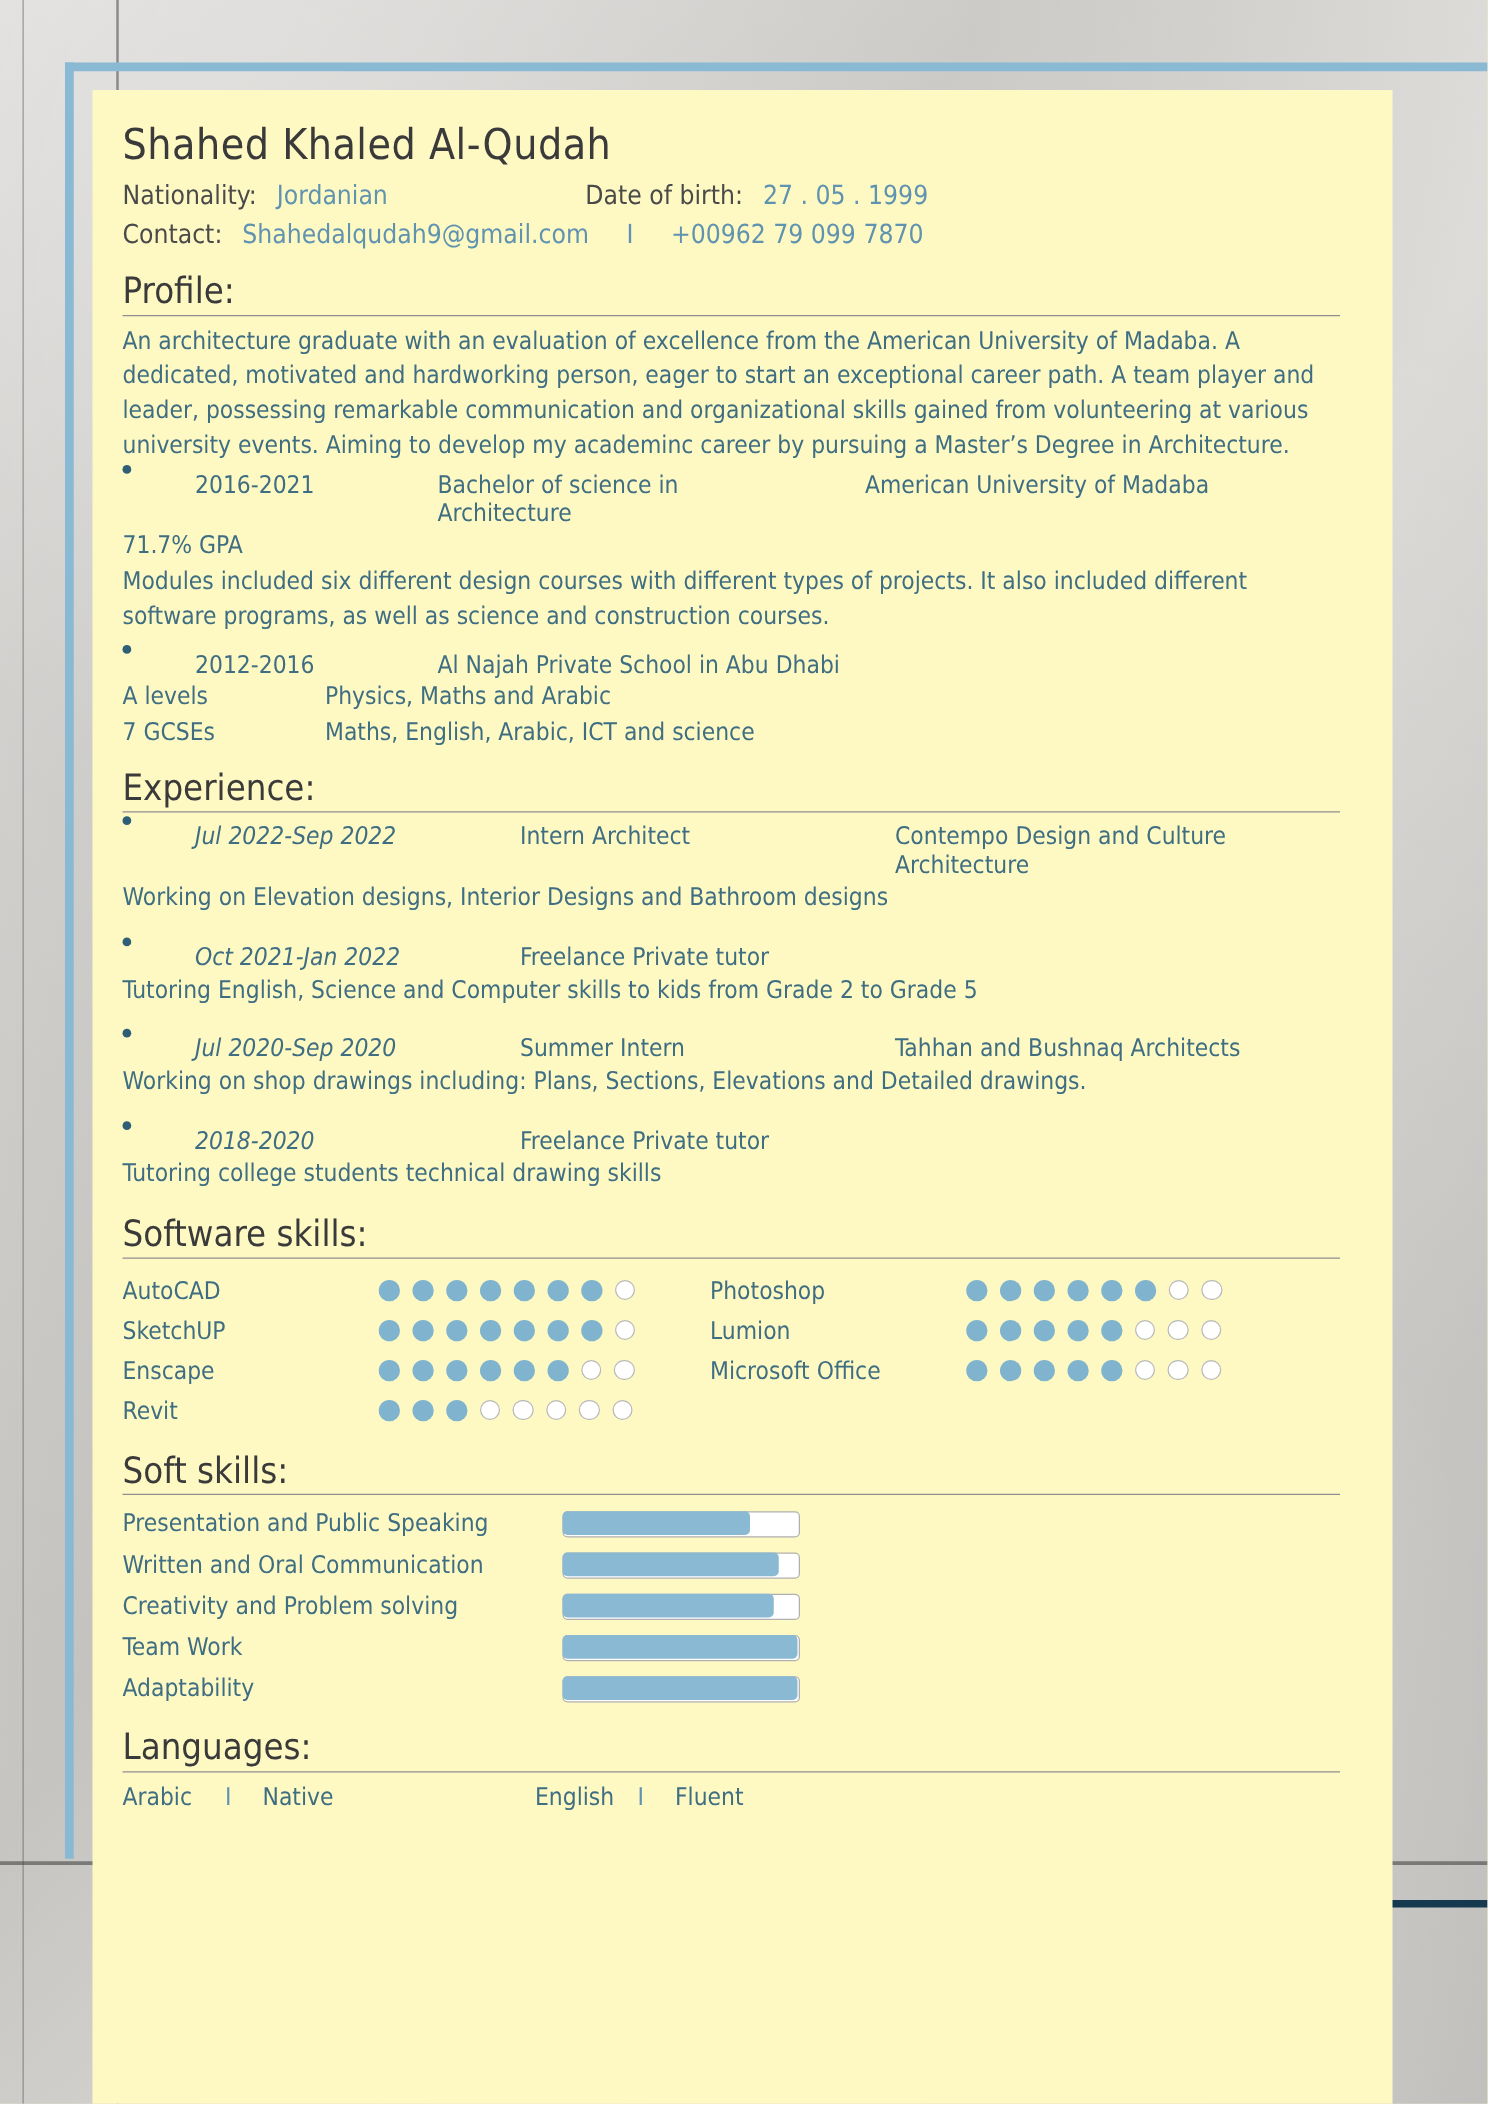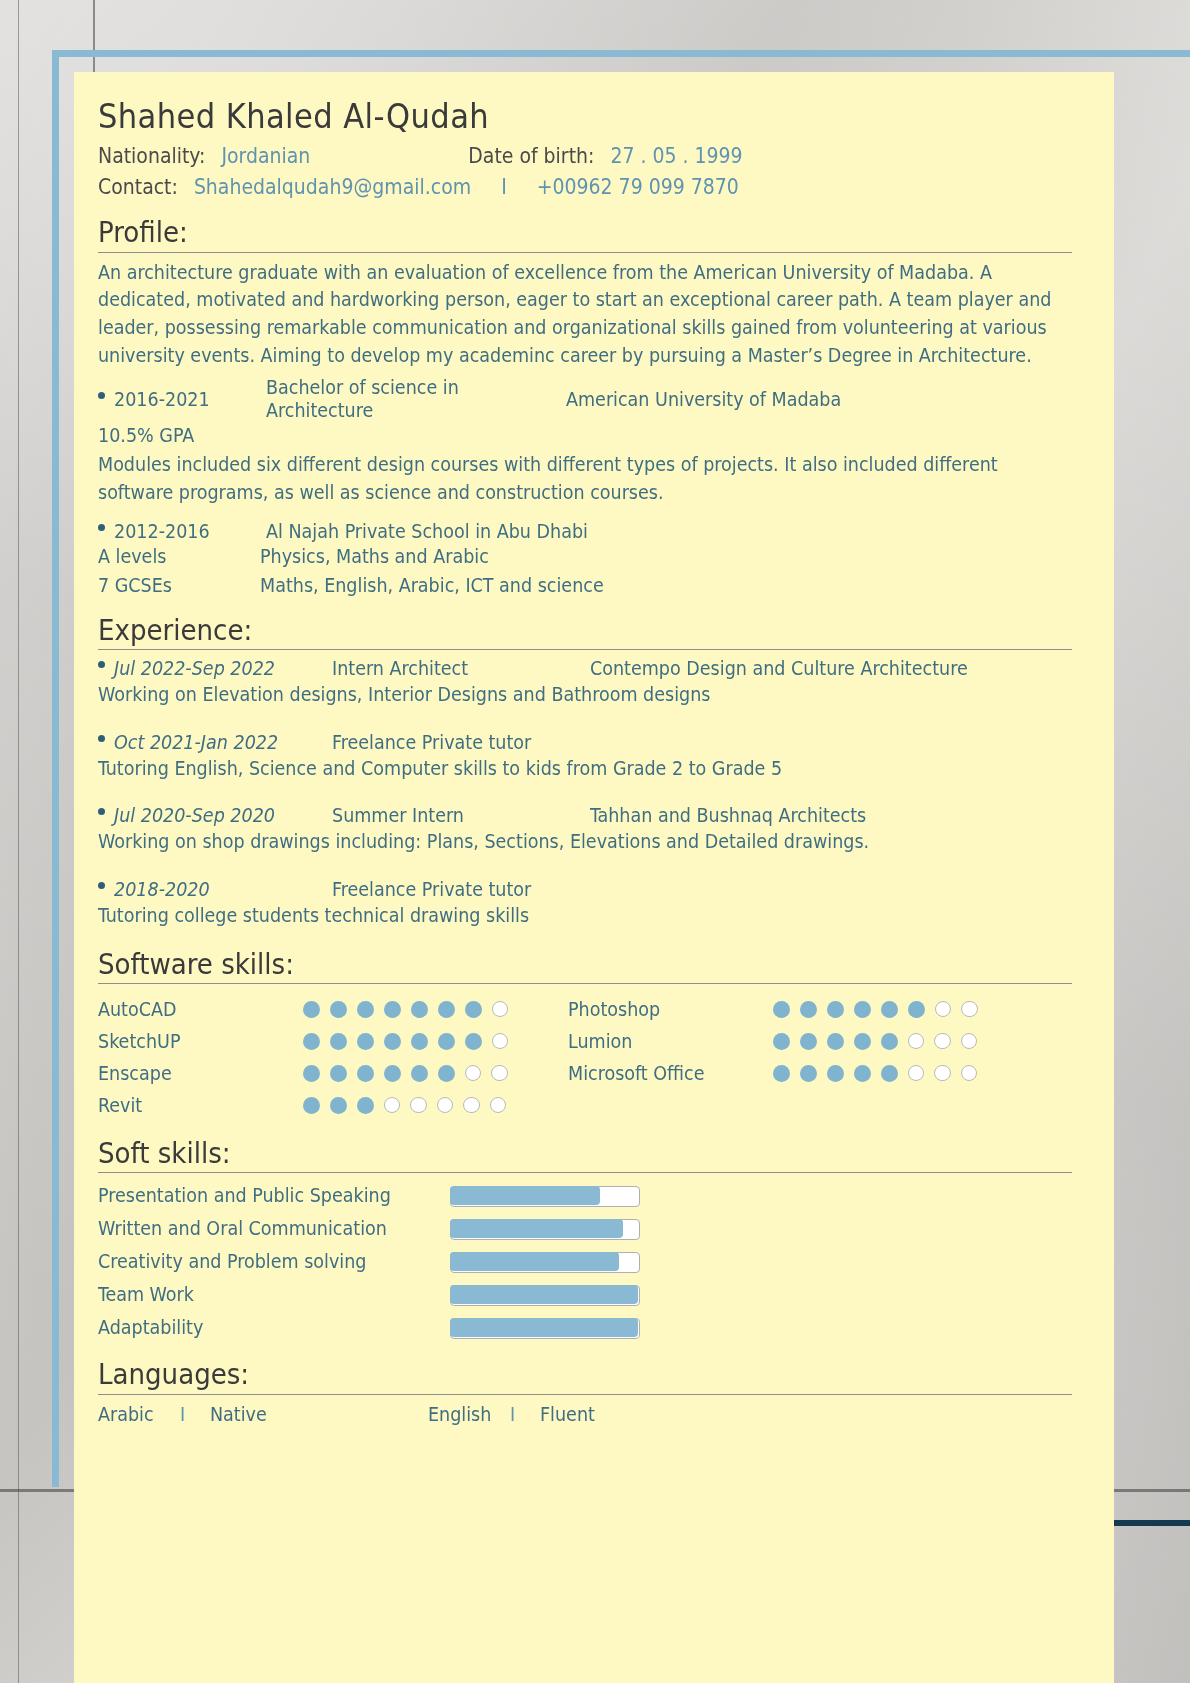--- a/index.html
+++ b/index.html
@@ -60,21 +60,21 @@
   }
 
   .para{
     font-size:19.5px;color:#3f6e83;line-height:1.42;margin:6px 0 0 0;
   }
   .body-line{
     font-size:19.5px;color:#3f6e83;line-height:1.42;
   }
 
   .entry{margin-top:7px;}
-  .entry-row{display:flex;align-items:center;font-size:19.5px;color:#3f6e83;}
+  .entry-row{display:flex;align-items:flex-start;font-size:19.5px;color:#3f6e83;gap:42px;}
   .bullet{
     width:7px;height:7px;border-radius:50%;background:#2f5f77;
     display:inline-block;margin-right:9px;flex:0 0 auto;position:relative;top:-4px;
   }
   .c-date{width:152px;flex:0 0 auto;}
   .c-date-w{width:218px;flex:0 0 auto;font-style:italic;}
   .c-role{width:258px;flex:0 0 auto;}
   .c-role-w{width:300px;flex:0 0 auto;}
   .c-org{flex:1 1 auto;}
   .sub-row{display:flex;font-size:19.5px;color:#3f6e83;line-height:1.45;}
@@ -154,21 +154,21 @@
     <div class="para">An architecture graduate with an evaluation of excellence from the American University of Madaba. A dedicated, motivated and hardworking person, eager to start an exceptional career path. A team player and leader, possessing remarkable communication and organizational skills gained from volunteering at various university events. Aiming to develop my academinc career by pursuing a Master’s Degree in Architecture.</div>
 
 
     <div class="entry">
       <div class="entry-row">
         <span class="bullet"></span>
         <span class="c-date">2016-2021</span>
         <span class="c-role-w">Bachelor of science in Architecture</span>
         <span class="c-org">American University of Madaba</span>
       </div>
-      <div class="body-line">10.5% GPA</div>
+      <div class="body-line">71.7% GPA</div>
       <div class="desc">Modules included six different design courses with different types of projects. It also included different software programs, as well as science and construction courses.</div>
     </div>
 
     <div class="entry" style="margin-top:14px;">
       <div class="entry-row">
         <span class="bullet"></span>
         <span class="c-date">2012-2016</span>
         <span class="c-org">Al Najah Private School in Abu Dhabi</span>
       </div>
       <div class="sub-row">

